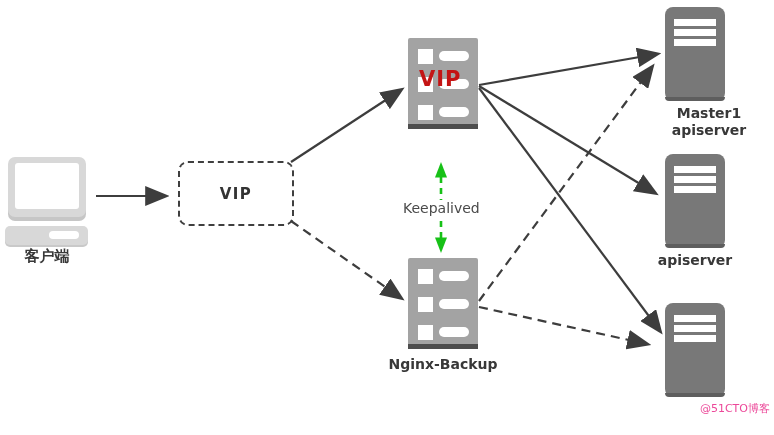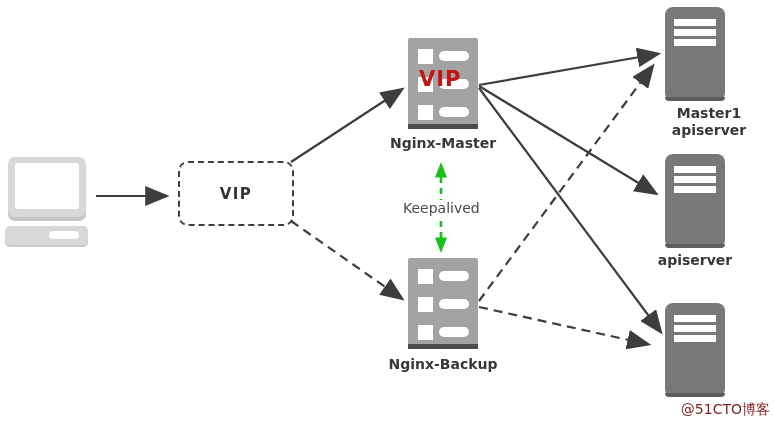--- a/index.html
+++ b/index.html
@@ -30,21 +30,21 @@
   .nginx .strip{position:absolute;left:0;bottom:0;width:100%;height:5px;background:#4d4d4d;}
   .vip-badge{position:absolute;left:11px;top:29px;font-size:21px;font-weight:bold;color:#c41414;letter-spacing:1px;z-index:4;}
 
   
   .tower{width:60px;height:94px;background:#787878;border-radius:8px;}
   .tower .tb{position:absolute;left:9px;width:42px;height:7px;background:#fff;}
   .tower .strip{position:absolute;left:0;bottom:0;width:100%;height:4px;background:#5e5e5e;border-radius:0 0 8px 8px;}
 
   .keepalived-label{left:400px;top:200px;z-index:4;background:#fff;padding:0 3px;
     font-size:14px;font-weight:normal;color:#4a4a4a;text-align:center;}
-  .watermark{left:652px;top:401px;width:118px;text-align:right;font-size:14px;font-weight:normal;color:#7f1d1d;z-index:4;}
+  .watermark{left:652px;top:401px;width:118px;text-align:right;font-size:11px;font-weight:normal;color:#ec4899;z-index:4;}
   .two-line{line-height:17px;}
 </style>
 </head>
 <body>
 
 <div id="stage">
 
   <svg id="arrows" viewBox="0 0 774 435" xmlns="http://www.w3.org/2000/svg">
     <defs>
       <marker id="ah" markerWidth="11" markerHeight="9" refX="9" refY="4.5" orient="auto">
@@ -68,36 +68,36 @@
       <polygon points="441,253 435,237.5 447,237.5" fill="#17c117"></polygon>
     </g>
   </svg>
 
   <div class="node monitor">
     <div class="screen"></div>
   </div>
   <div class="node cbase">
     <div class="cbase-bar"></div>
   </div>
+  <div class="lbl client-label">客户端</div>
 
   <div class="node vipbox">
     <span>VIP</span>
   </div>
 
   <div class="node nginx" style="left:408px;top:38px;">
     <div class="sq" style="top:11px;"></div>
     <div class="bar" style="top:13px;"></div>
     <div class="sq" style="top:39px;"></div>
     <div class="bar" style="top:41px;"></div>
     <div class="sq" style="top:67px;"></div>
     <div class="bar" style="top:69px;"></div>
     <div class="strip"></div>
     <div class="vip-badge">VIP</div>
   </div>
-  <div class="lbl" style="left:383px;top:135px;width:120px;">Nginx-Master</div>
 
   <div class="lbl keepalived-label">Keepalived</div>
 
   <div class="node nginx" style="left:408px;top:258px;">
     <div class="sq" style="top:11px;"></div>
     <div class="bar" style="top:13px;"></div>
     <div class="sq" style="top:39px;"></div>
     <div class="bar" style="top:41px;"></div>
     <div class="sq" style="top:67px;"></div>
     <div class="bar" style="top:69px;"></div>

